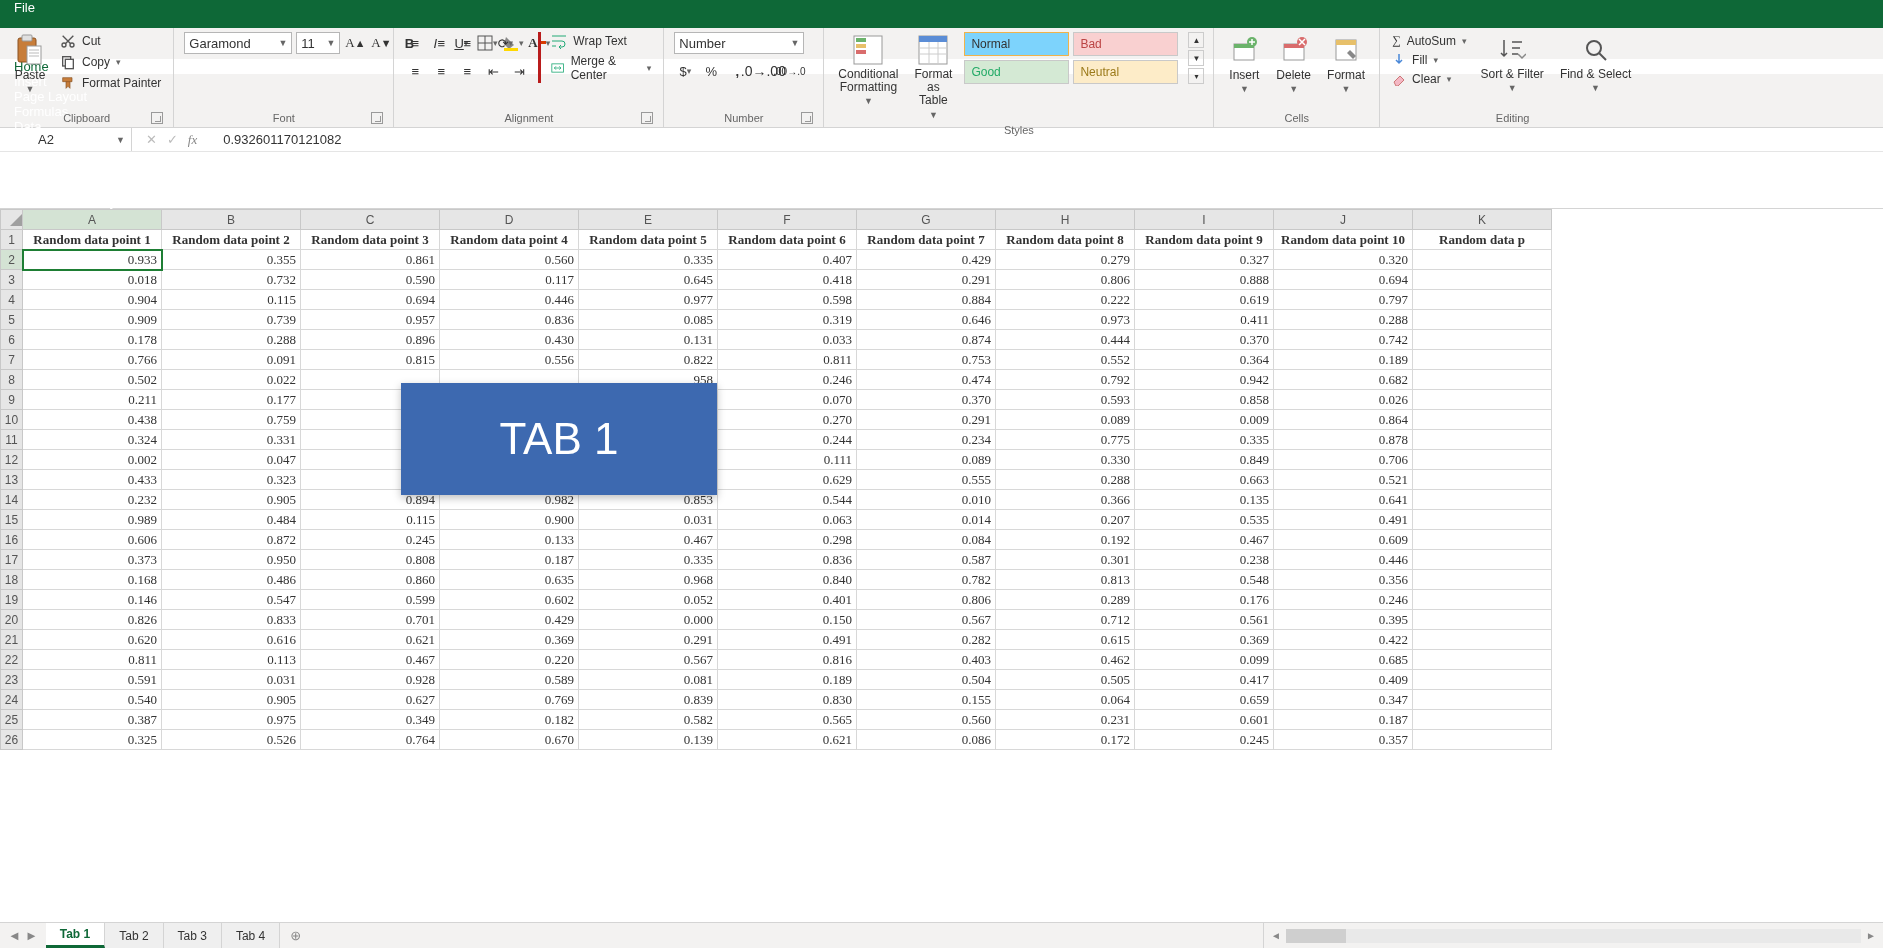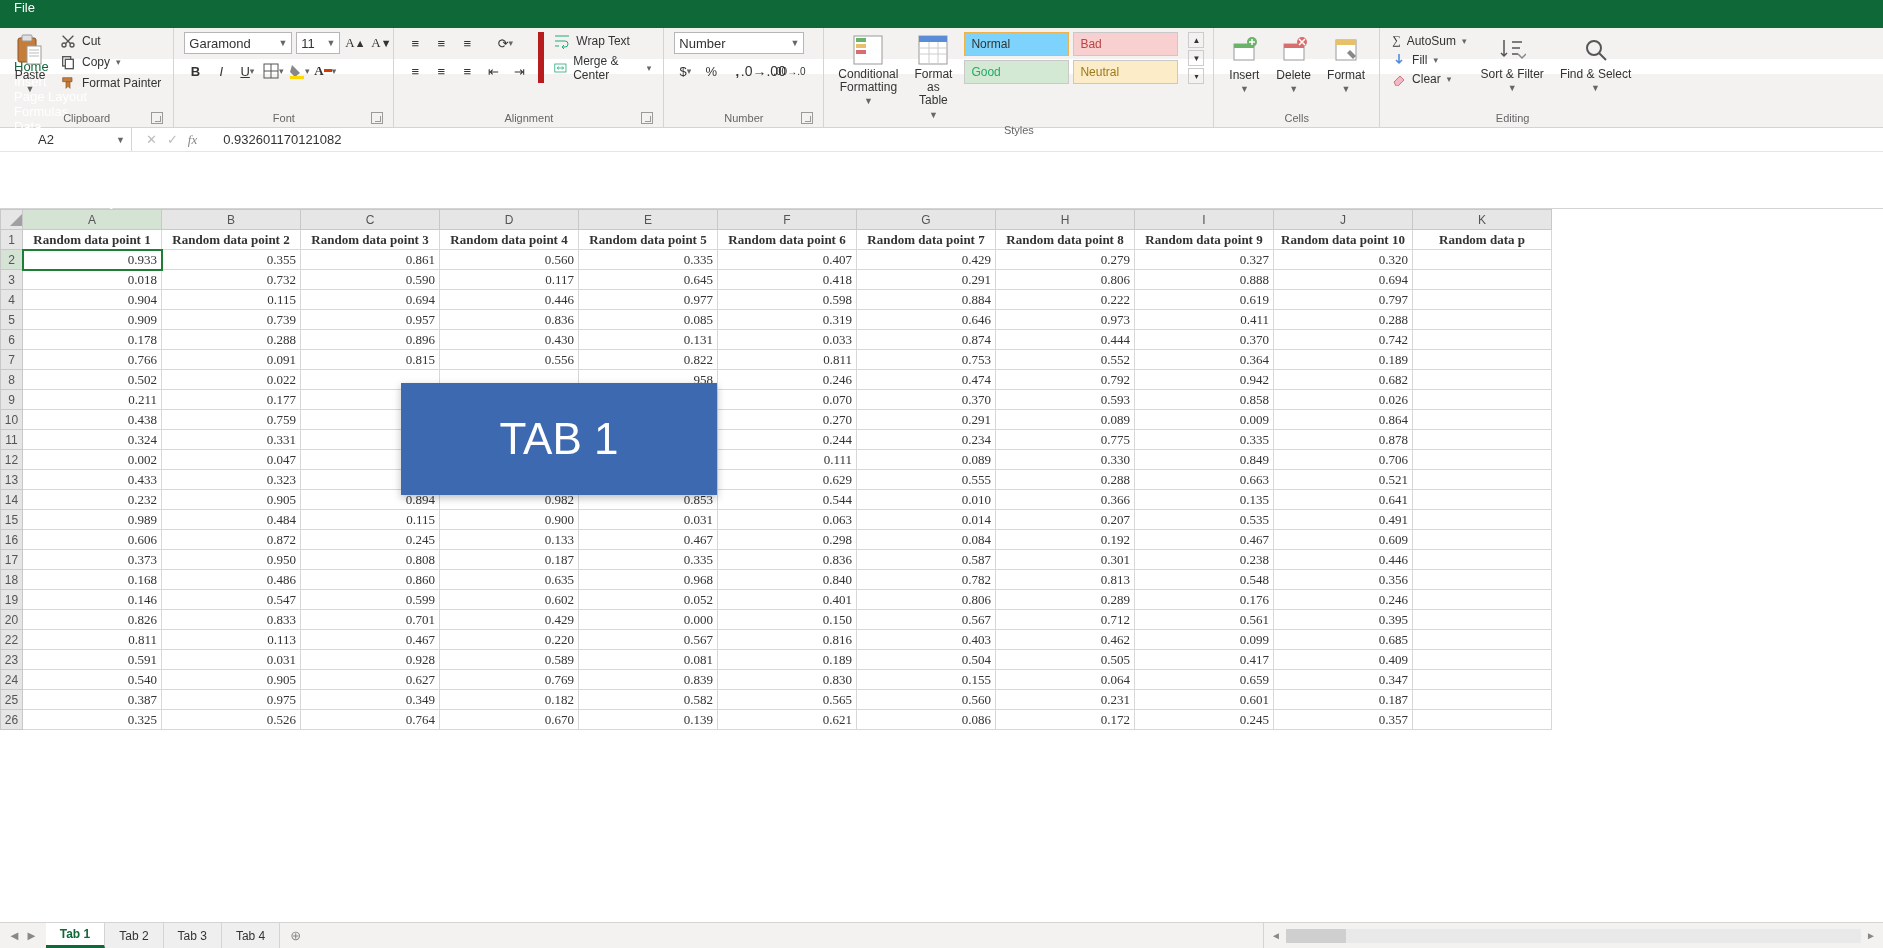--- a/index.html
+++ b/index.html
@@ -141,21 +141,21 @@
               <path d="M4 4h14v6H4zM9 10v10l3-3 3 3V10"></path>
             </svg>
           <span>Format Painter</span>
         </div>
       </div>
     </div>
     <div class="group-label"><span>Clipboard</span><span class="dlg"></span></div>
   </div>
 
   <div class="group" style="width:220px">
-    <div class="group-body" style="flex-direction:column;gap:6px">
+    <div class="group-body" style="flex-direction:row;gap:6px">
       <div style="display:flex;gap:4px;align-items:center">
         <div class="select" style="width:108px">
             <span>Garamond</span>
             <span class="arrow">▼</span>
           </div>
         <div class="select" style="width:44px">
             <span>11</span>
             <span class="arrow">▼</span>
           </div>
         <div class="tbtn" style="font-family:serif">A<sup>▲</sup></div>
@@ -210,21 +210,21 @@
           <div class="tbtn">⟳<span class="drop">▾</span></div>
         </div>
         <div class="btnrow">
           <div class="tbtn">≡</div>
           <div class="tbtn">≡</div>
           <div class="tbtn">≡</div>
           <div class="tbtn">⇤</div>
           <div class="tbtn">⇥</div>
         </div>
       </div>
-      <div class="minilist" style="border-left:6px solid #b91c1c;padding-left:8px">
+      <div class="minilist" style="border-left:3px solid #b91c1c;padding-left:8px">
         <div class="row">
           <svg width="16" height="16" viewBox="0 0 16 16" fill="none" stroke="#2a7">
               <path d="M1 3h14M1 8h10a3 3 0 0 1 0 6H8m0 0 2-2m-2 2 2 2M1 13h4"></path>
             </svg>
           <span>Wrap Text</span>
         </div>
         <div class="row">
           <svg width="16" height="16" viewBox="0 0 16 16" fill="none" stroke="#2a7">
               <rect x="1" y="3" width="14" height="10"></rect>
               <path d="M4 8h8M6 6l-2 2 2 2M10 6l2 2-2 2"></path>
@@ -703,20 +703,34 @@
           <td>0.429</td>
           <td>0.000</td>
           <td>0.150</td>
           <td>0.567</td>
           <td>0.712</td>
           <td>0.561</td>
           <td>0.395</td>
           <td></td>
         </tr>
         <tr>
+          <th class="rowhdr">21</th>
+          <td>0.620</td>
+          <td>0.616</td>
+          <td>0.621</td>
+          <td>0.369</td>
+          <td>0.291</td>
+          <td>0.491</td>
+          <td>0.282</td>
+          <td>0.615</td>
+          <td>0.369</td>
+          <td>0.422</td>
+          <td></td>
+        </tr>
+        <tr>
           <th class="rowhdr">22</th>
           <td>0.811</td>
           <td>0.113</td>
           <td>0.467</td>
           <td>0.220</td>
           <td>0.567</td>
           <td>0.816</td>
           <td>0.403</td>
           <td>0.462</td>
           <td>0.099</td>

